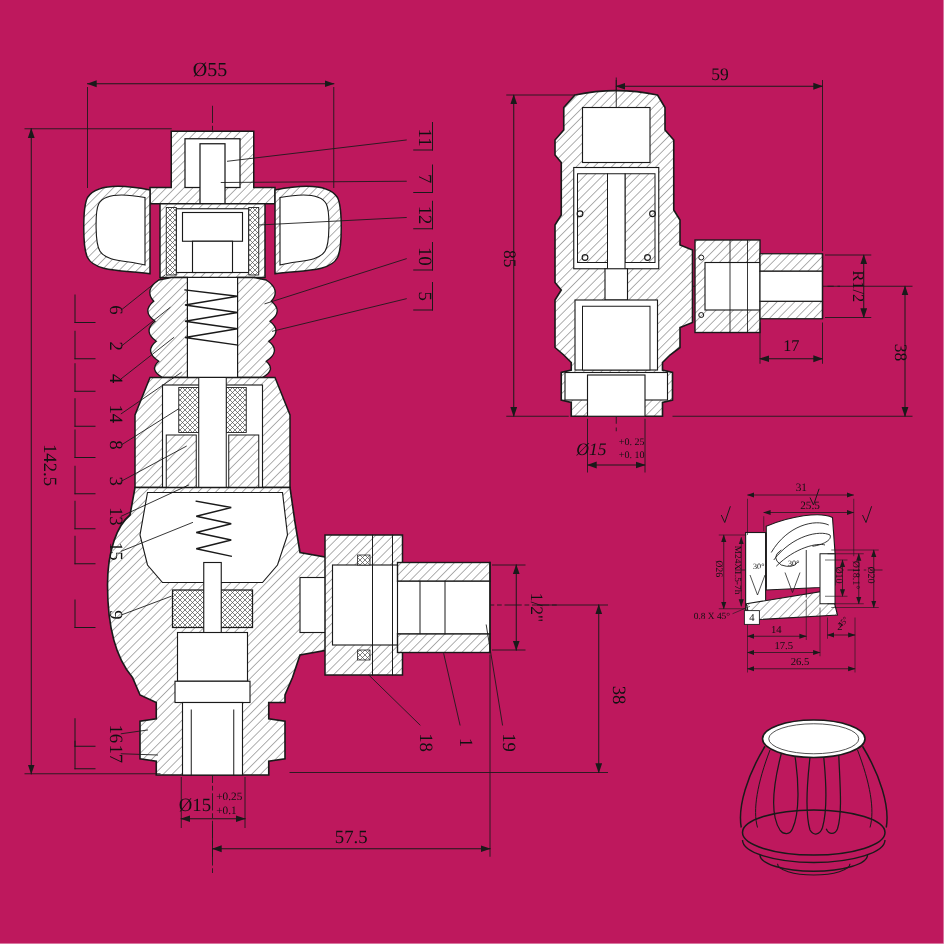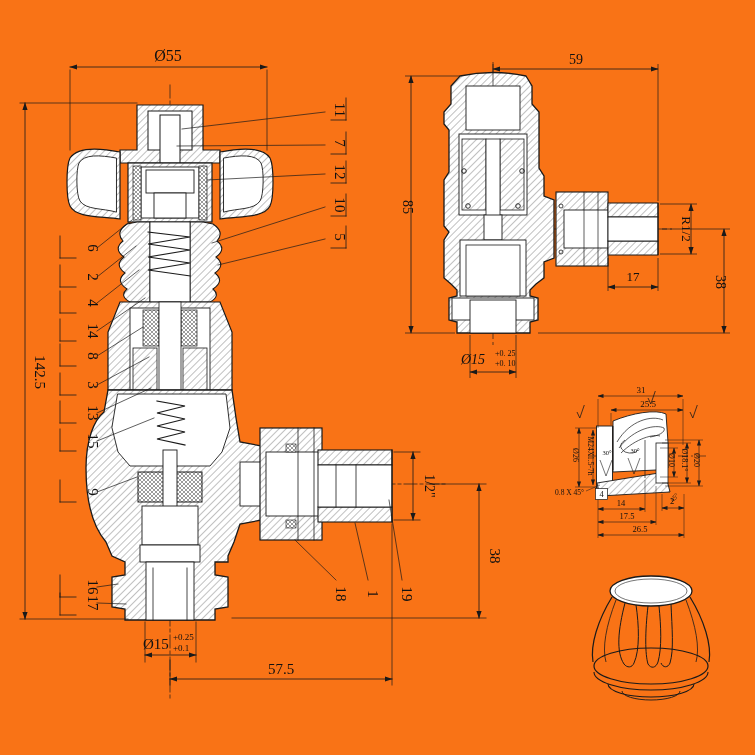--- a/index.html
+++ b/index.html
@@ -1,16 +1,16 @@
 <!DOCTYPE html>
 <html><head>
 <meta charset="utf-8">
 <style>
   html,body{margin:0;padding:0;background:#fff;}
-  #sheet{position:relative;width:755px;height:755px;background:#f97316;overflow:hidden;}
+  #sheet{position:relative;width:755px;height:755px;background:#be185d;overflow:hidden;}
   svg{position:absolute;left:0;top:0;}
   text.dim{font-family:"Liberation Serif","DejaVu Serif",serif;fill:#111;}
   .ln{stroke:#1a1a1a;fill:none;}
 </style>
 </head>
 <body>
 <div id="sheet">
 
 <svg width="755" height="755" viewBox="0 0 755 755">
   <defs>

